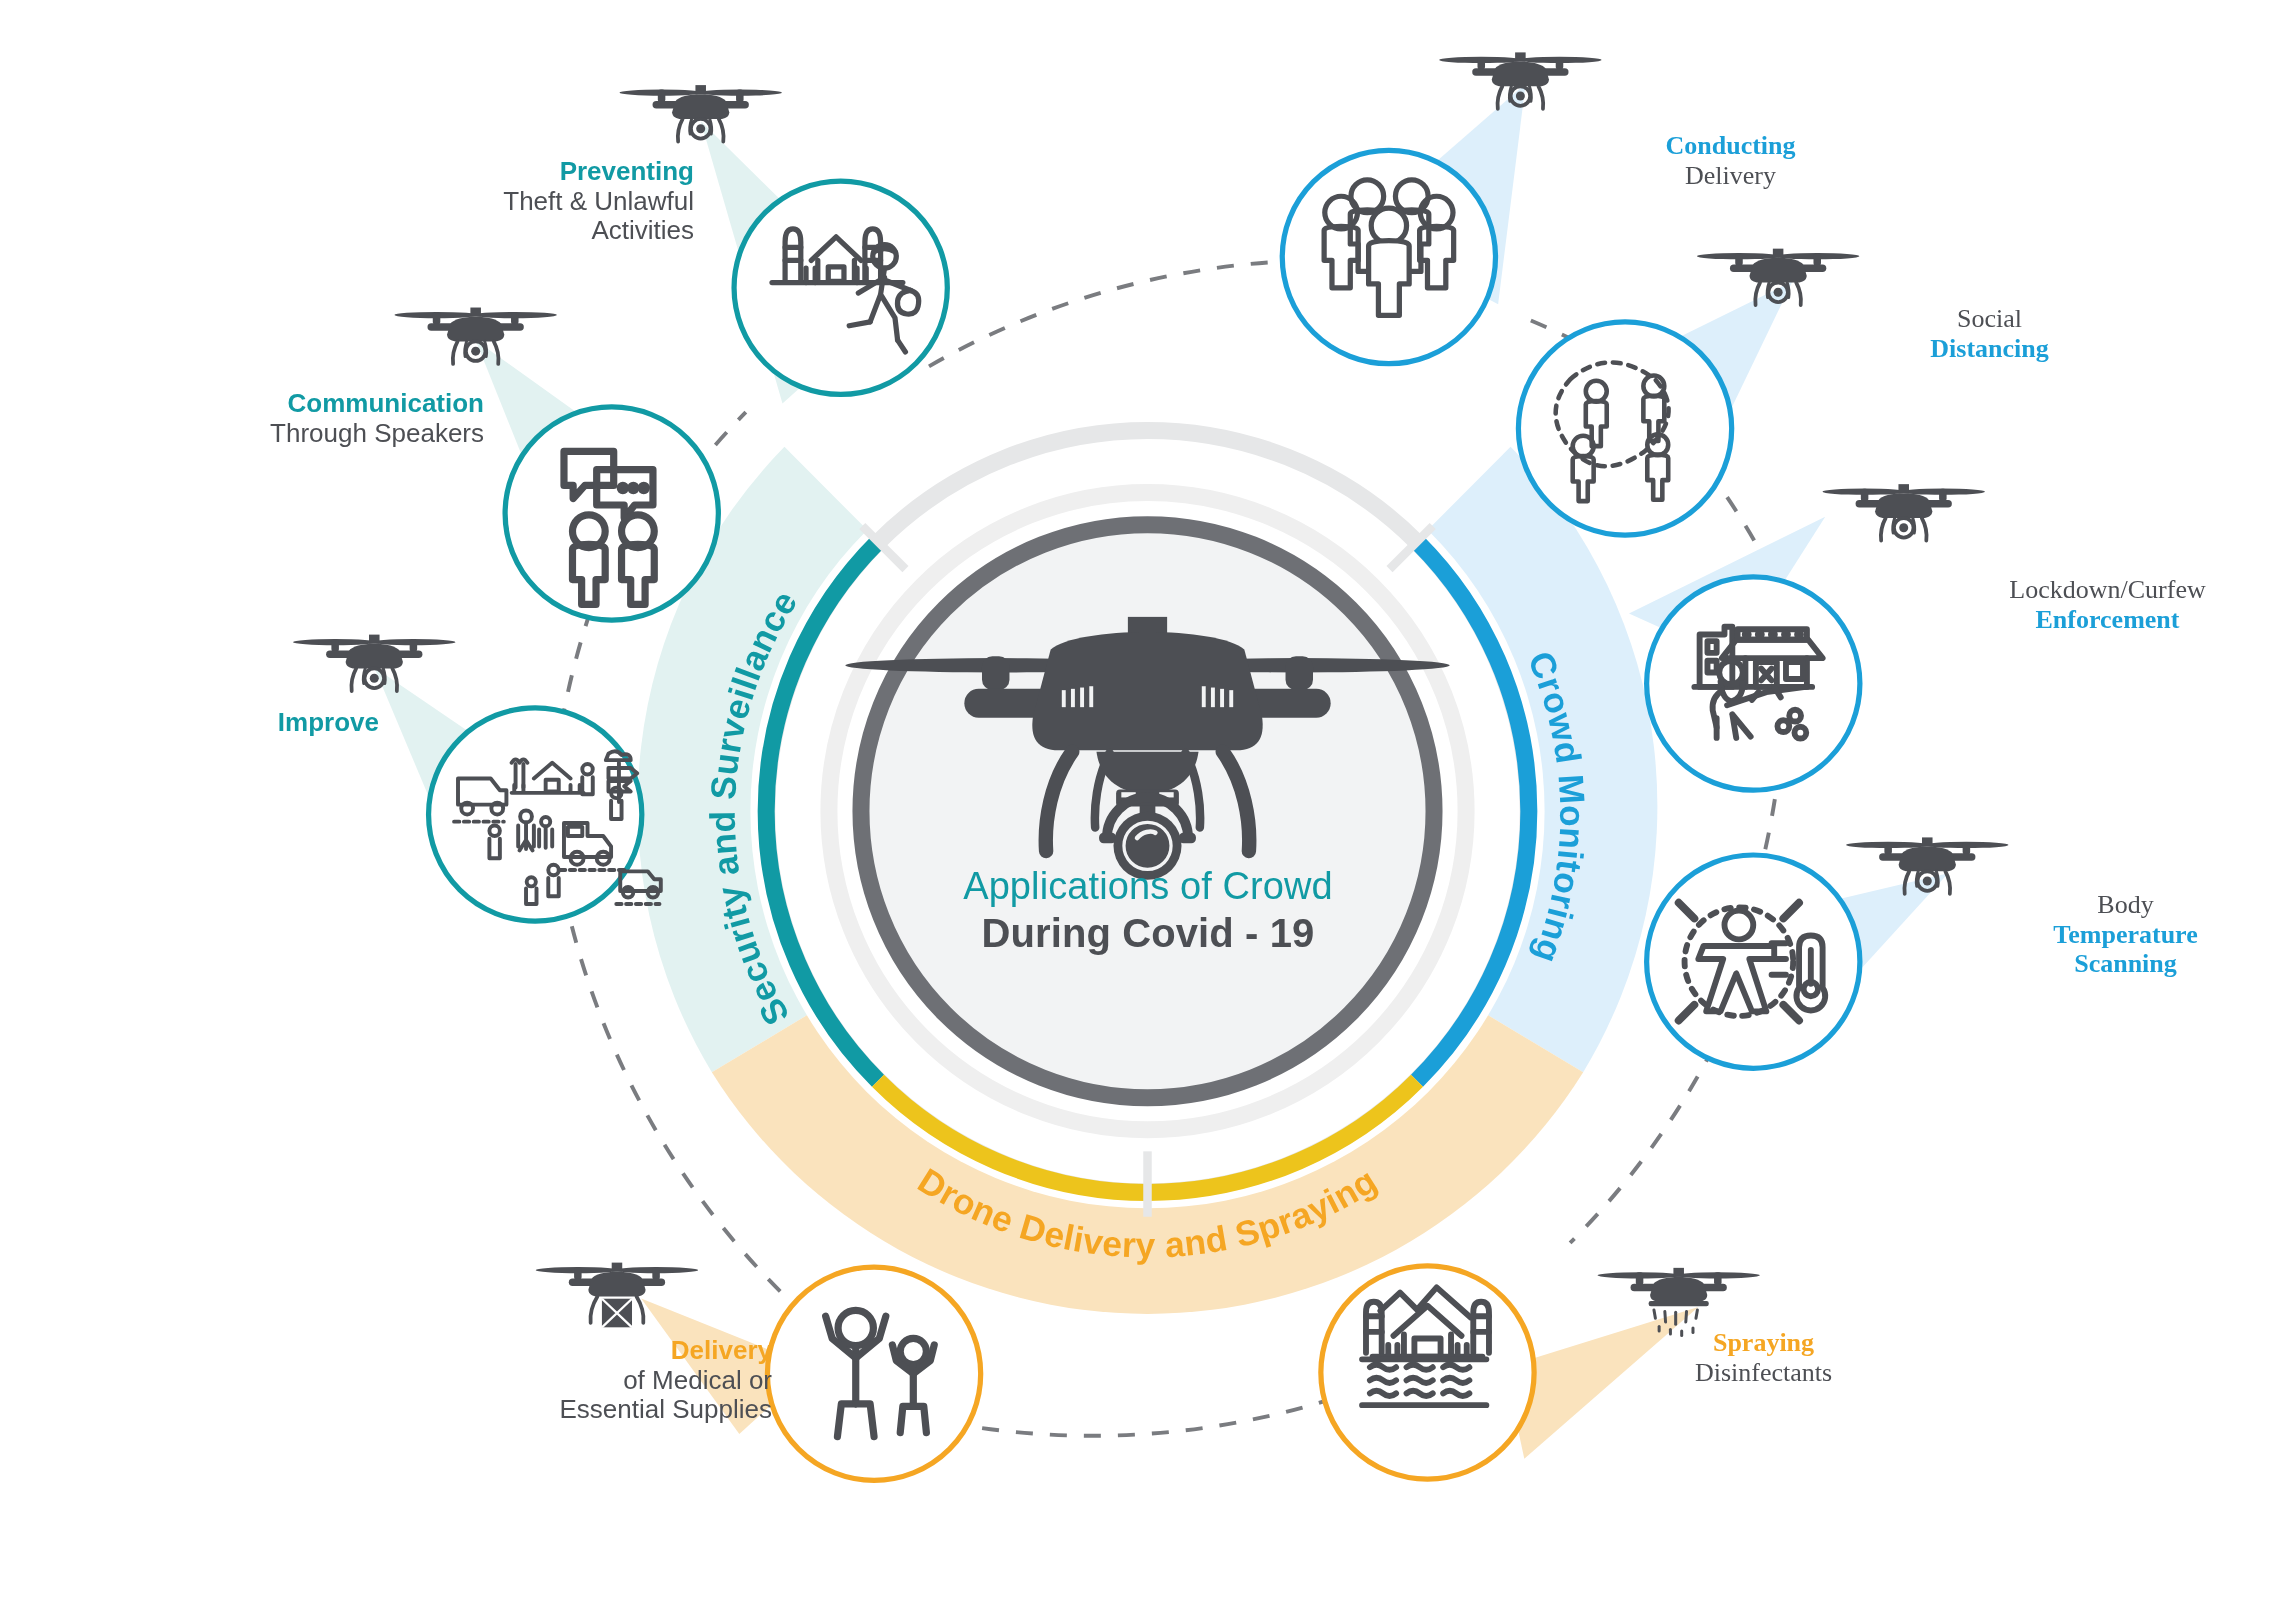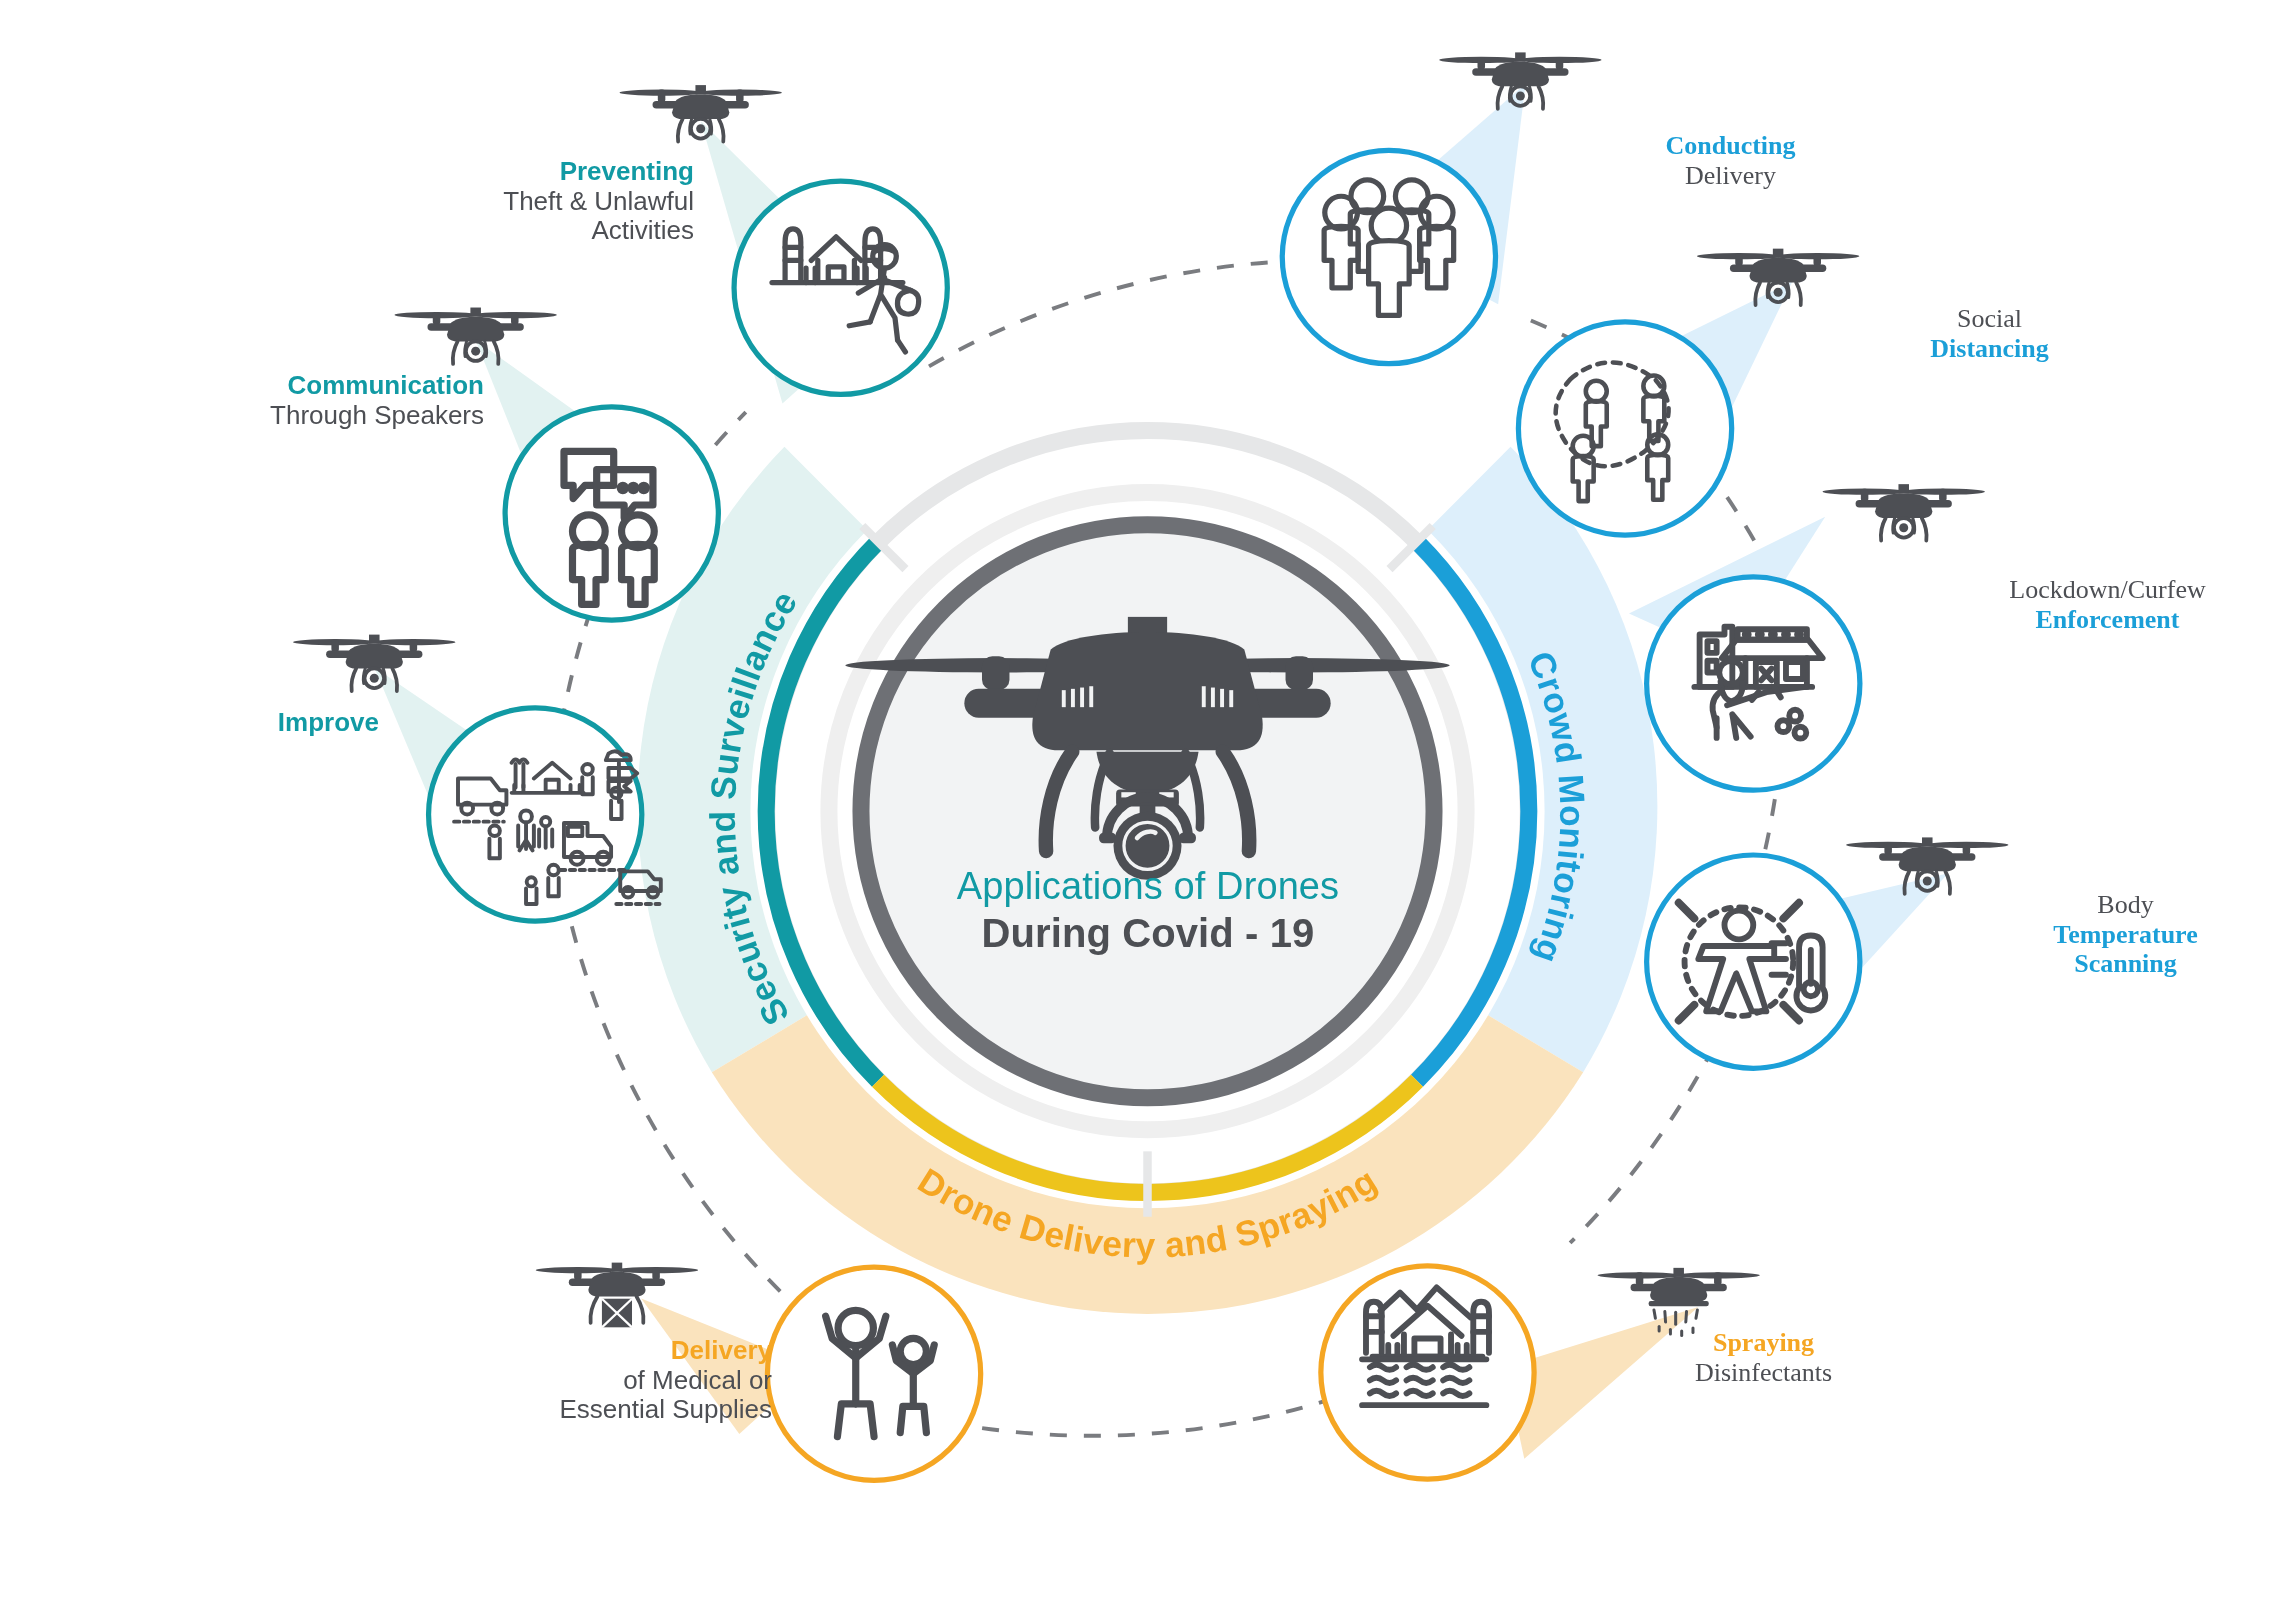--- a/index.html
+++ b/index.html
@@ -440,30 +440,30 @@
   </g>
   <g>
     <use href="#droneBox" transform="translate(943,1960) scale(1.15)"></use>
   </g>
   <g>
     <use href="#droneSpray" transform="translate(2566,1968) scale(1.15)"></use>
   </g>
 </svg>
 
 <div class="center-title">
-  <div class="l1">Applications of Drones</div>
+  <div class="l1">Applications of Crowd</div>
   <div class="l2">During Covid - 19</div>
 </div>
 
 <div class="lbl r teal f-lg" style="left:288px;top:157px;width:406px;">
   <span class="hi">Preventing</span>
   <span class="sub">Theft &amp; Unlawful<br>Activities</span>
 </div>
 
-<div class="lbl r teal f-lg" style="left:118px;top:371px;width:366px;text-align:right;">
+<div class="lbl r teal f-lg" style="left:118px;top:389px;width:366px;text-align:right;">
   <span class="hi">Communication</span>
   <span class="sub">Through Speakers</span>
 </div>
 
 <div class="lbl r teal f-lg" style="left:98px;top:708px;width:281px;">
   <span class="hi">Improve</span>
 </div>
 
 <div class="lbl l blue f-lg" style="left:1534px;top:131px;width:393px;">
   <span class="hi">Conducting</span>

